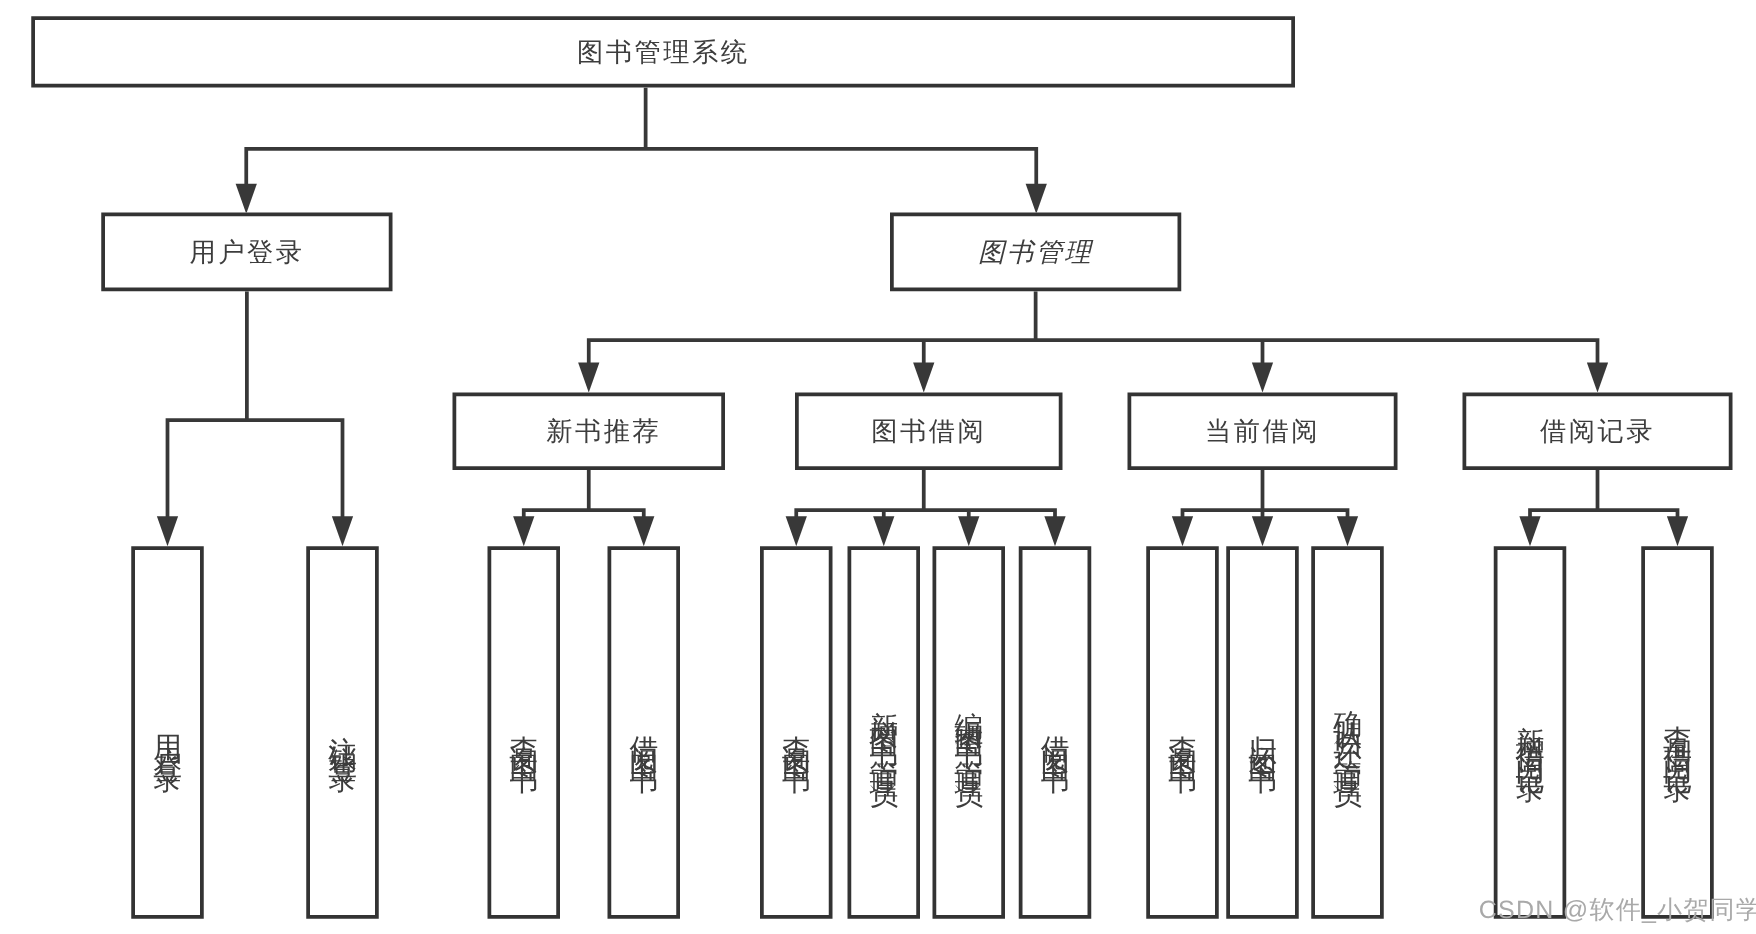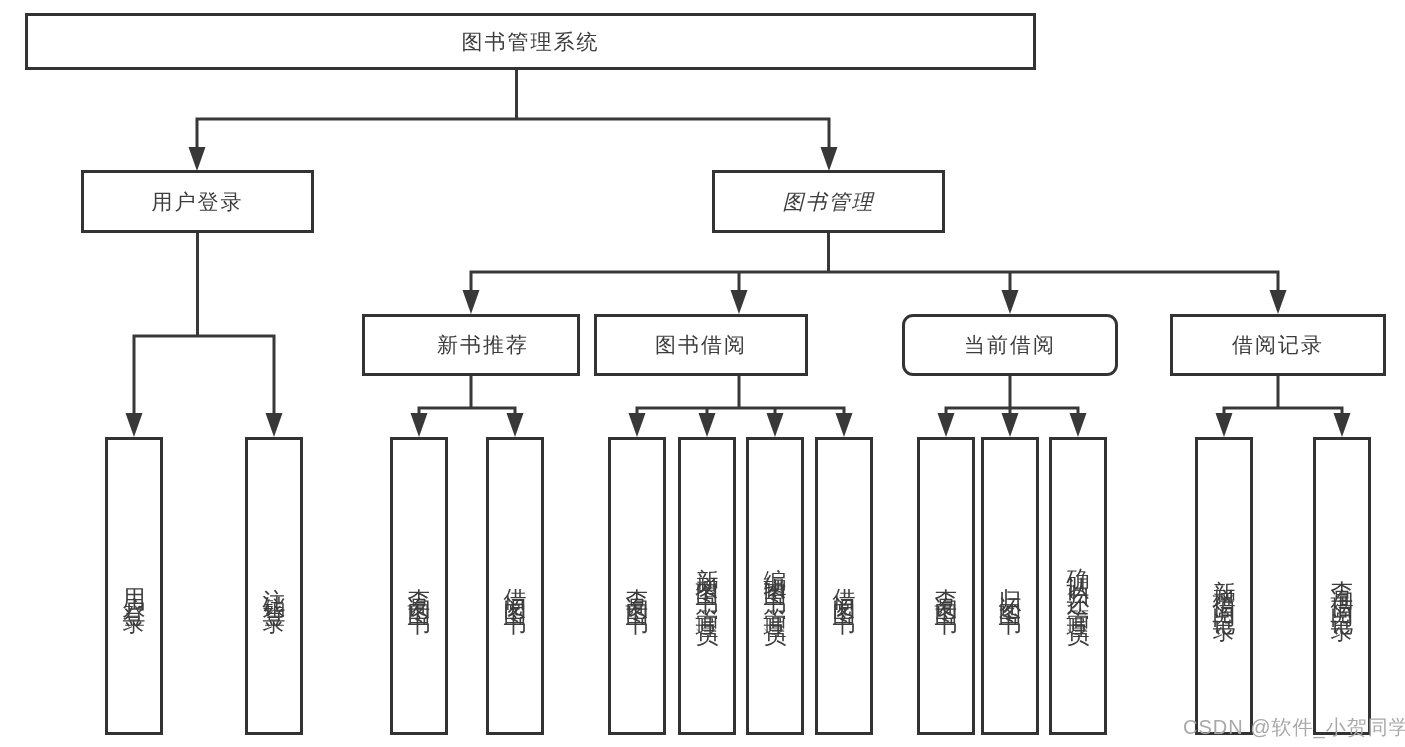--- a/index.html
+++ b/index.html
@@ -15,22 +15,22 @@
   }
   .h { font-size:21px; letter-spacing:2px; }
   .v {
     writing-mode:vertical-rl; text-orientation:mixed;
     font-size:23px; letter-spacing:8px; line-height:1;
   }
   #n-root        { left:11px;   top:13px;  width:1011px; height:57px;margin-left:14px; }
   #n-user-login  { left:81px;   top:170px; width:233px;  height:63px; }
   #n-book-mgmt   { left:712px;  top:170px; width:233px;  height:63px;font-style:italic; }
   #n-new-books   { left:362px;  top:314px; width:218px;  height:62px;padding-left:24px; }
-  #n-book-borrow { left:594px;  top:314px; width:214px;  height:62px; }
-  #n-current     { left:902px;  top:314px; width:216px;  height:62px;border-radius:11px; }
+  #n-book-borrow { left:636px;  top:314px; width:214px;  height:62px; }
+  #n-current     { left:902px;  top:314px; width:216px;  height:62px; }
   #n-records     { left:1170px; top:314px; width:216px;  height:62px; }
   .leaf { top:437px; width:58px; height:298px; }
   #lf-0  { left:105px; }  #lf-1  { left:245px; }
   #lf-2  { left:390px; }  #lf-3  { left:486px; }
   #lf-4  { left:608px; }  #lf-5  { left:678px; }
   #lf-6  { left:746px; }  #lf-7  { left:815px; }
   #lf-8  { left:917px; }  #lf-9  { left:981px; }  #lf-10 { left:1049px; }
   #lf-11 { left:1195px; } #lf-12 { left:1313px; }
   .watermark {
     position:absolute; left:1183px; top:714px; z-index:5;

